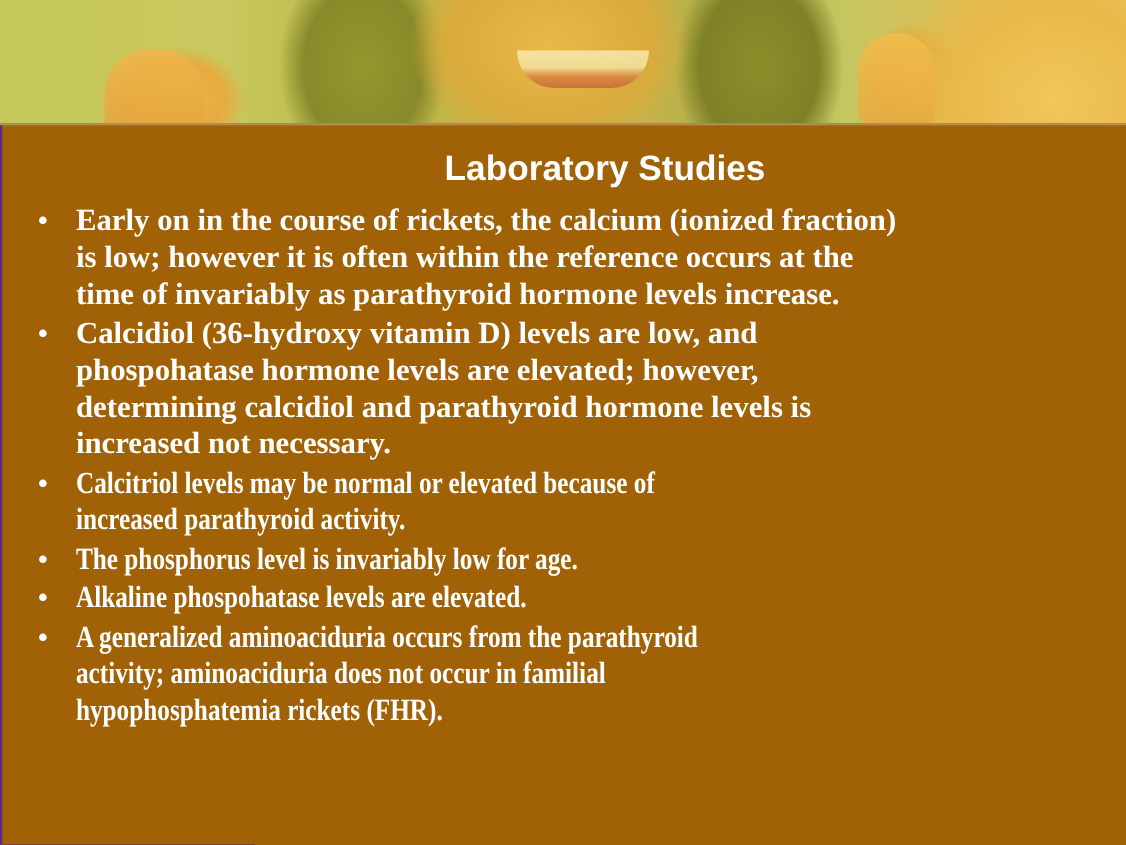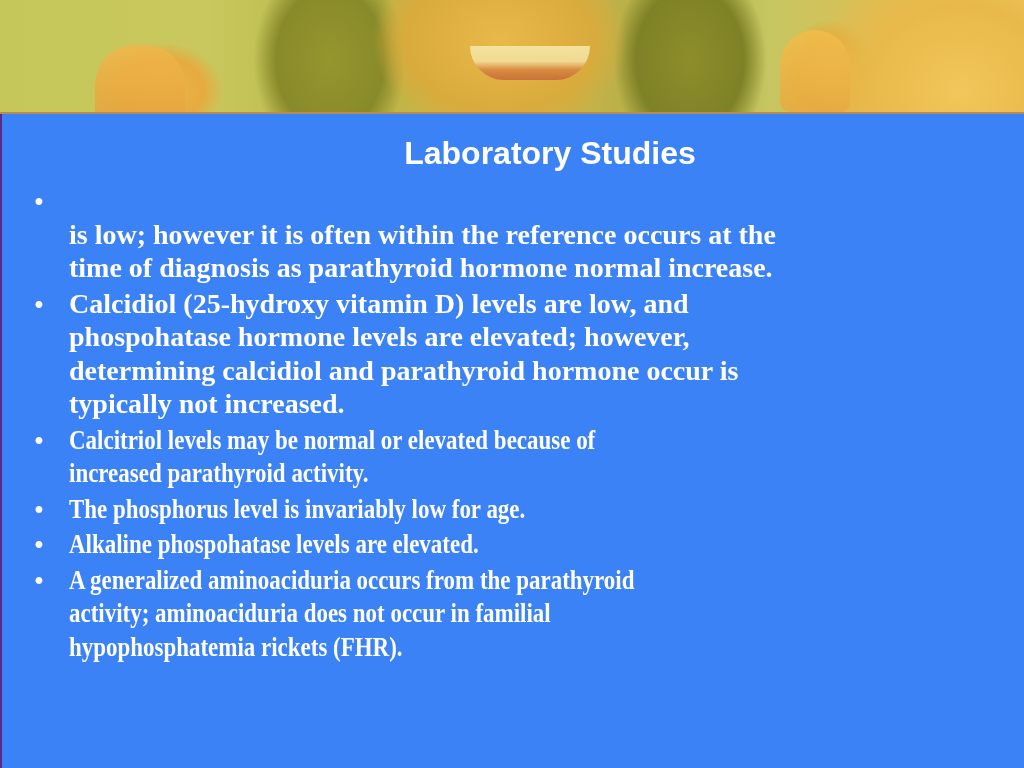--- a/index.html
+++ b/index.html
@@ -11,21 +11,21 @@
       height: 768px;
       overflow: hidden;
       background: #3f0a73;
       position: relative;
     }
     .slide {
       position: absolute;
       left: 0; top: 0;
       width: 1024px;
       height: 768px;
-      background: #3b82f6;
+      background: #a16207;
     }
     
     .banner {
       position: absolute;
       left: 0; top: 0;
       width: 1024px;
       height: 112px;
       overflow: hidden;
       background:
         radial-gradient(ellipse 170px 130px at 500px 40px, #e9b84a 0%, #d9ab3c 55%, rgba(217,171,60,0) 75%),
@@ -136,25 +136,25 @@
     <div class="fingers-right"></div>
   </div>
   <div class="banner-rule"></div>
   <div class="left-edge"></div>
 
   <h1 class="title">Laboratory Studies</h1>
 
   <ul class="bullets">
     <li class="bullet-item">
       <span class="dot">•</span>
-      <span class="txt"><br><span>is low; however it is often within the reference occurs at the</span><br><span>time of diagnosis as parathyroid hormone normal increase.</span></span>
+      <span class="txt"><span>Early on in the course of rickets, the calcium (ionized fraction)</span><br><span>is low; however it is often within the reference occurs at the</span><br><span>time of invariably as parathyroid hormone levels increase.</span></span>
     </li>
     <li class="bullet-item">
       <span class="dot">•</span>
-      <span class="txt"><span>Calcidiol (25-hydroxy vitamin D) levels are low, and</span><br><span>phospohatase hormone levels are elevated; however,</span><br><span>determining calcidiol and parathyroid hormone occur is</span><br><span>typically not increased.</span></span>
+      <span class="txt"><span>Calcidiol (36-hydroxy vitamin D) levels are low, and</span><br><span>phospohatase hormone levels are elevated; however,</span><br><span>determining calcidiol and parathyroid hormone levels is</span><br><span>increased not necessary.</span></span>
     </li>
     <li class="bullet-item condensed">
       <span class="dot">•</span>
       <span class="txt"><span>Calcitriol levels may be normal or elevated because of</span><br><span>increased parathyroid activity.</span></span>
     </li>
     <li class="bullet-item condensed">
       <span class="dot">•</span>
       <span class="txt"><span>The phosphorus level is invariably low for age.</span></span>
     </li>
     <li class="bullet-item condensed">

